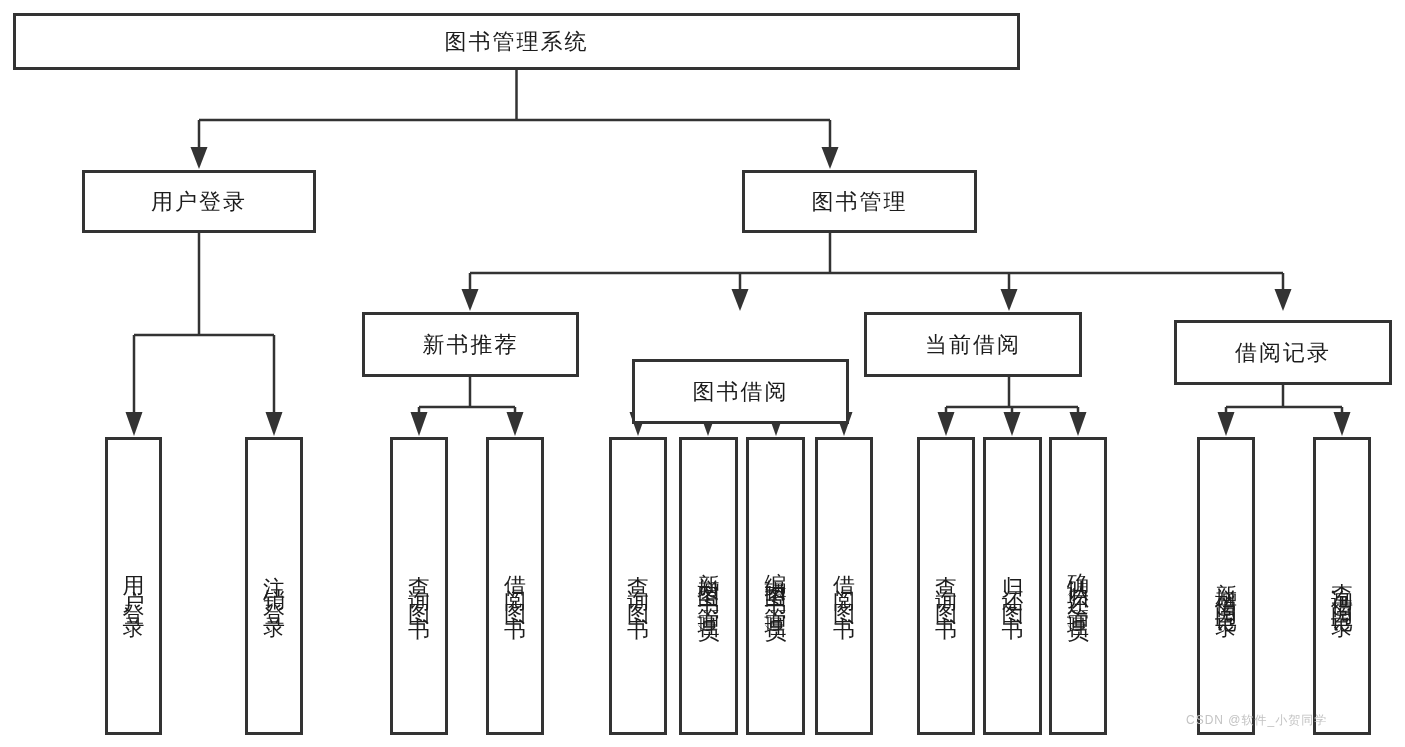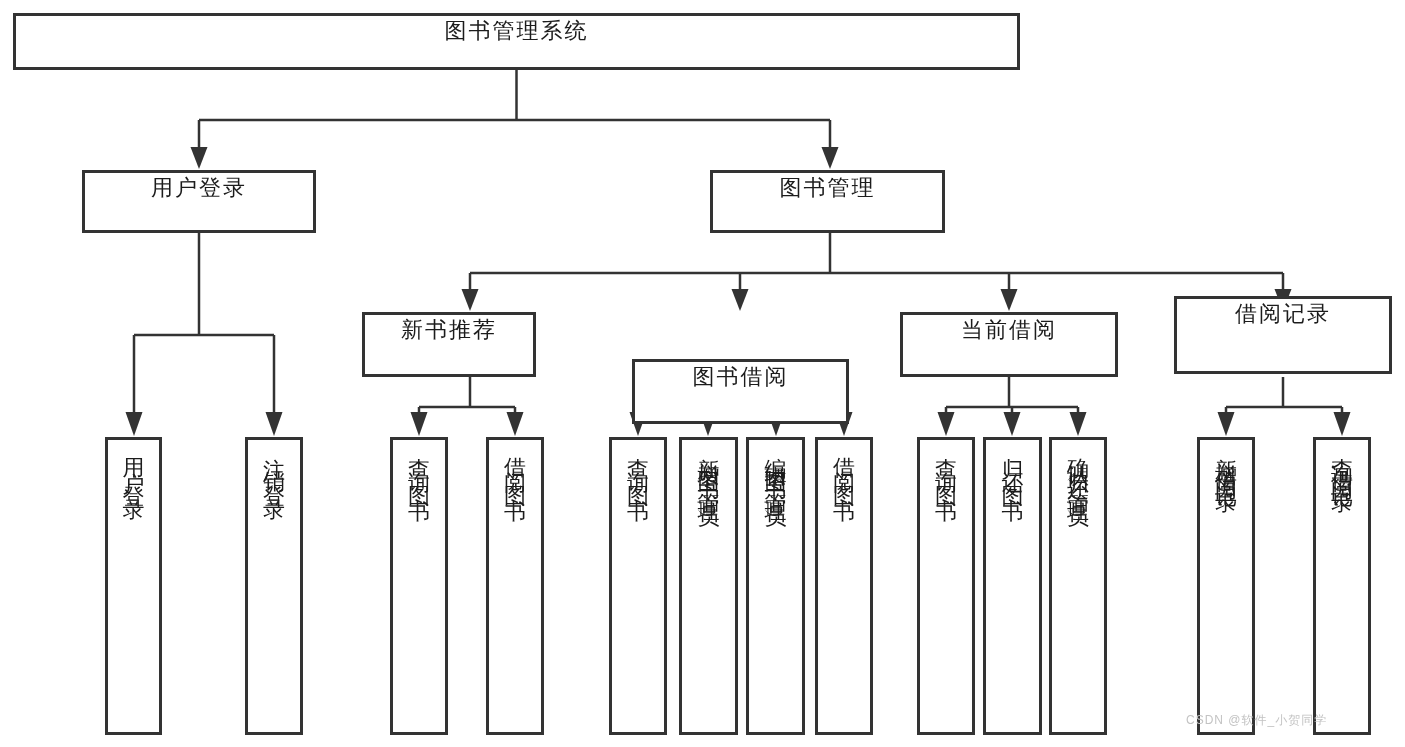--- a/index.html
+++ b/index.html
@@ -21,20 +21,21 @@
     width: 1405px;
     height: 747px;
     z-index: 1;
   }
   .node {
     position: absolute;
     box-sizing: border-box;
     background: #ffffff;
     border: 3px solid #333333;
     display: flex;
+    align-items: center;
     justify-content: center;
     z-index: 2;
     color: #1c1c1c;
   }
   .node.h .label {
     font-size: 22px;
     letter-spacing: 2px;
     white-space: nowrap;
   }
   .node.v .label {
@@ -123,34 +124,34 @@
     <polygon fill="#333333" stroke="none" points="1333.5,412 1350.5,412 1342,436"></polygon>
   </svg>
 
   <div class="node h" style="left:13px; top:13px; width:1007px; height:57px;">
     <span class="label">图书管理系统</span>
   </div>
 
   <div class="node h" style="left:82px; top:170px; width:234px; height:63px;">
     <span class="label">用户登录</span>
   </div>
-  <div class="node h" style="left:710px; top:170px; width:235px; height:63px;">
+  <div class="node h" style="left:742px; top:170px; width:235px; height:63px;">
     <span class="label">图书管理</span>
   </div>
 
-  <div class="node h" style="left:362px; top:312px; width:174px; height:65px;">
+  <div class="node h" style="left:362px; top:312px; width:217px; height:65px;">
     <span class="label">新书推荐</span>
   </div>
   <div class="node h" style="left:632px; top:312px; width:217px; height:65px;margin-top:47px;">
     <span class="label">图书借阅</span>
   </div>
-  <div class="node h" style="left:900px; top:312px; width:218px; height:65px;">
+  <div class="node h" style="left:864px; top:312px; width:218px; height:65px;">
     <span class="label">当前借阅</span>
   </div>
-  <div class="node h" style="left:1174px; top:296px; width:218px; height:78px;">
+  <div class="node h" style="left:1174px; top:320px; width:218px; height:65px;">
     <span class="label">借阅记录</span>
   </div>
 
   <div class="node v" style="left:105px; top:437px; width:57px; height:298px;">
     <span class="label ls-wide">用户登录</span>
   </div>
   <div class="node v" style="left:245px; top:437px; width:58px; height:298px;">
     <span class="label ls-wide">注销登录</span>
   </div>
 

